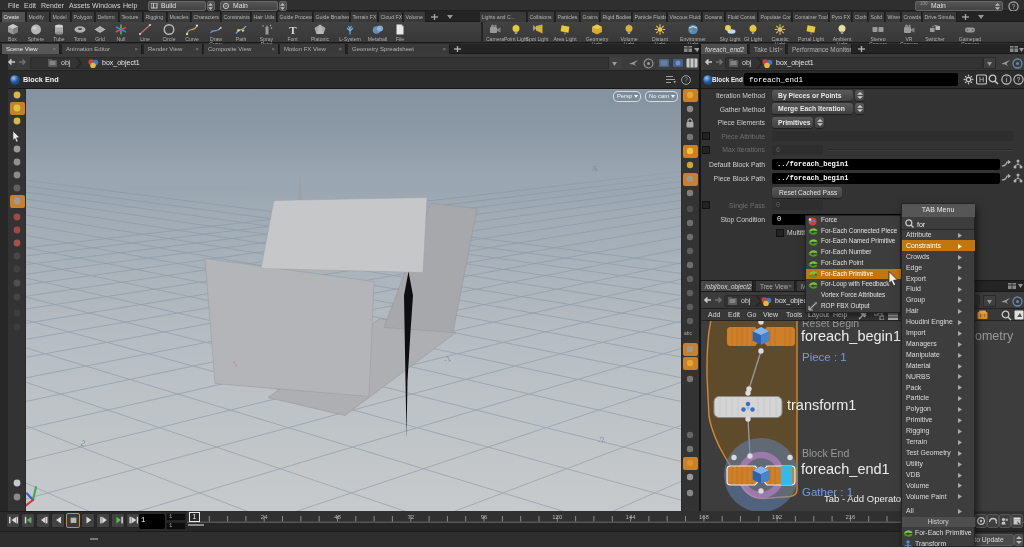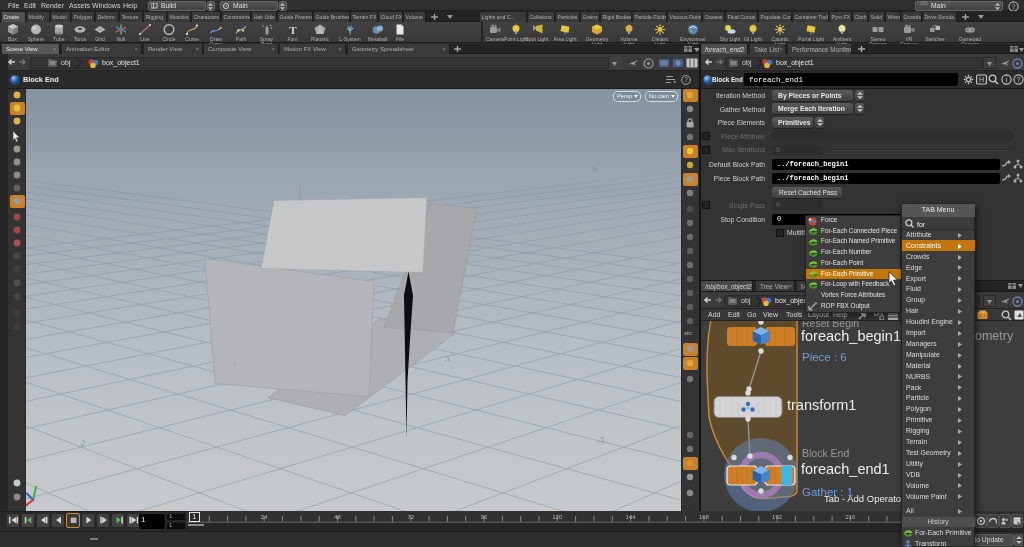--- a/index.html
+++ b/index.html
@@ -1076,21 +1076,21 @@
         <circle cx="48" cy="68" r="2.7" fill="#dcdcdc"></circle>
         <circle cx="47" cy="72" r="2.7" fill="#dcdcdc"></circle>
         <circle cx="47" cy="98" r="2.7" fill="#dcdcdc"></circle>
         <circle cx="49" cy="135" r="2.7" fill="#dcdcdc"></circle>
         <circle cx="33" cy="136.5" r="2.7" fill="#dcdcdc"></circle>
         <circle cx="89" cy="136.5" r="2.7" fill="#dcdcdc"></circle>
         <circle cx="60" cy="170" r="2.7" fill="#dcdcdc"></circle>
       </svg>
 <div class="t" style="left:101px;top:-3px;font-size:10.5px;color:#9a9a9a;">Reset Begin</div>
 <div class="t" style="left:100px;top:8px;font-size:14.5px;color:#ececec;">foreach_begin1</div>
-<div class="t" style="left:101px;top:30px;font-size:11.5px;color:#6d9fe0;">Piece : 6</div>
+<div class="t" style="left:101px;top:30px;font-size:11.5px;color:#6d9fe0;">Piece : 1</div>
 <div class="t" style="left:86px;top:77px;font-size:14.5px;color:#ececec;">transform1</div>
 <div class="t" style="left:101px;top:127px;font-size:10.5px;color:#9a9a9a;">Block End</div>
 <div class="t" style="left:100px;top:141px;font-size:14.5px;color:#ececec;">foreach_end1</div>
 <div class="t" style="left:101px;top:165px;font-size:11.5px;color:#6d9fe0;">Gather : 1</div>
 <div class="t" style="left:123px;top:173px;font-size:9.5px;color:#f0f0f0;">Tab - Add Operator</div>
 <div class="t" style="left:274px;top:9px;font-size:12.5px;color:#9a9a9a;">ometry</div>
 </div>
 <div class="" style="left:0px;top:511px;width:1024px;height:20px;background:#2a2a2a;border-top:1px solid #1c1c1c;"></div>
 <div class="" style="left:6.0px;top:513px;width:14px;height:15px;background:#424242;border:1px solid #262626;border-radius:2px;"></div>
 <svg style="position:absolute;left:8.5px;top:516px;" width="9" height="8" viewBox="0 0 9 8">

